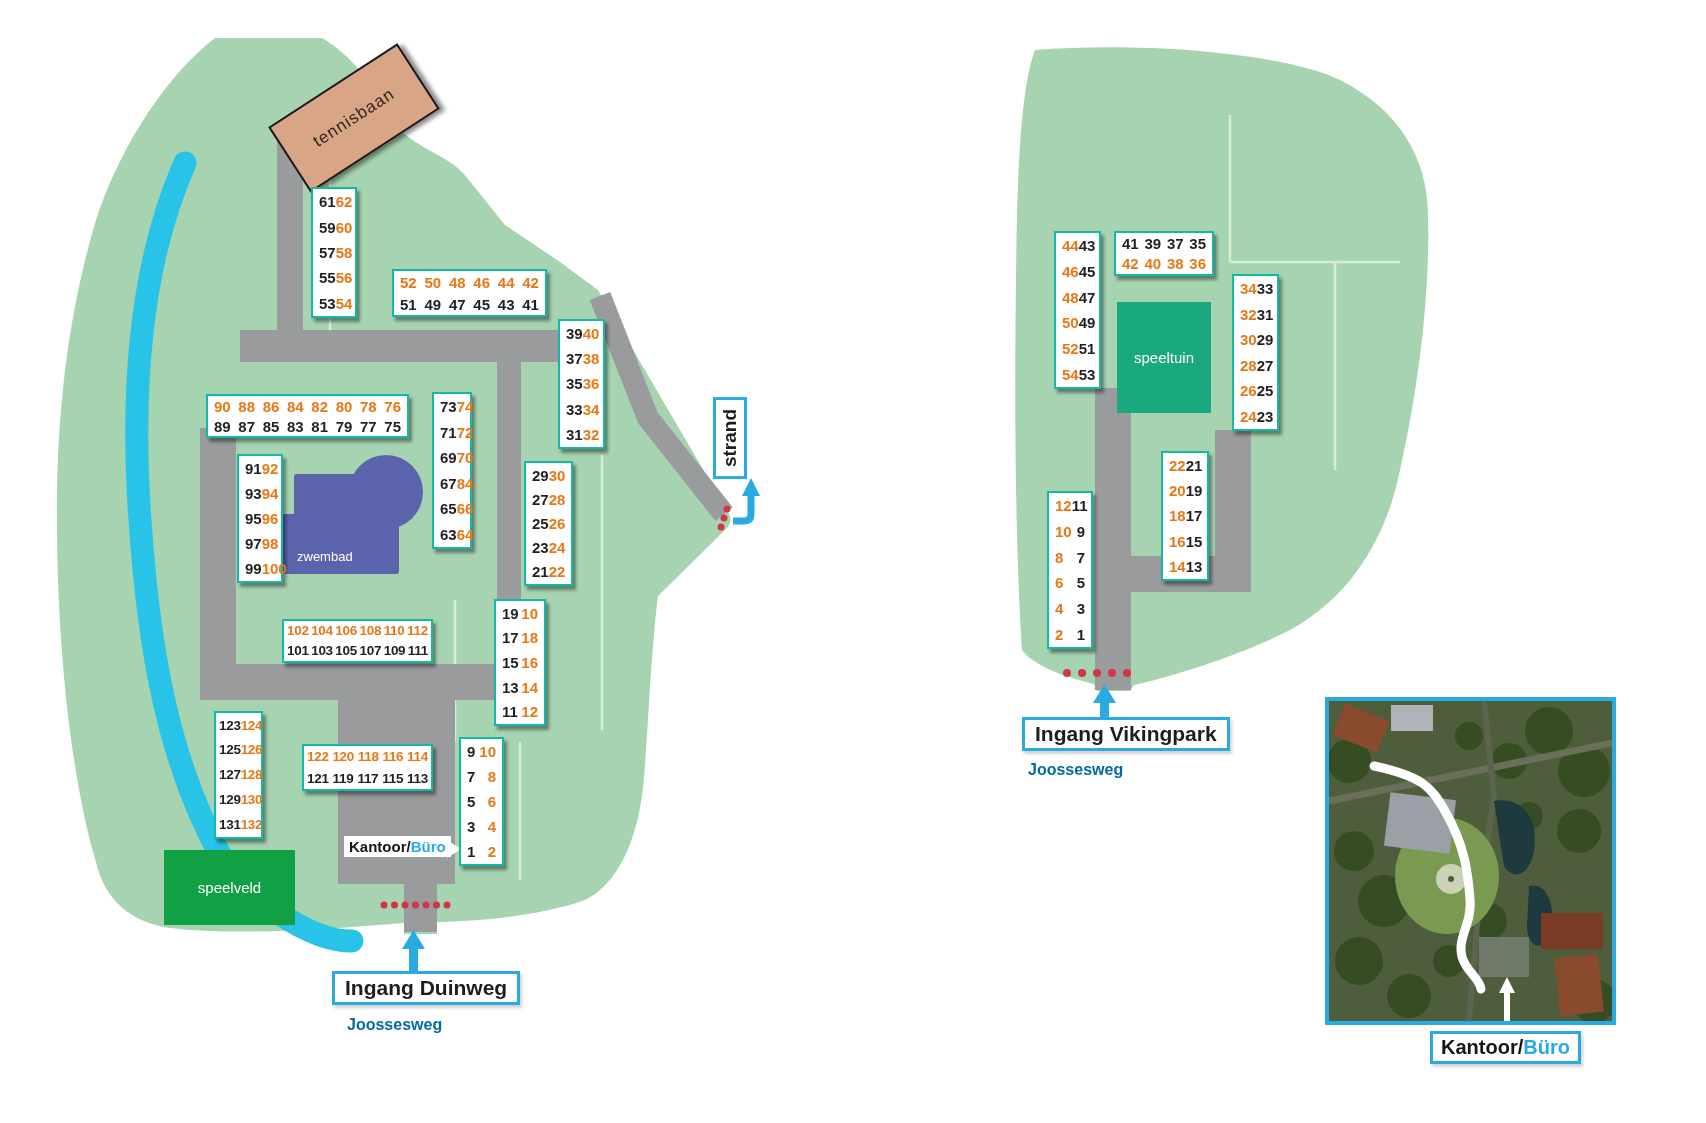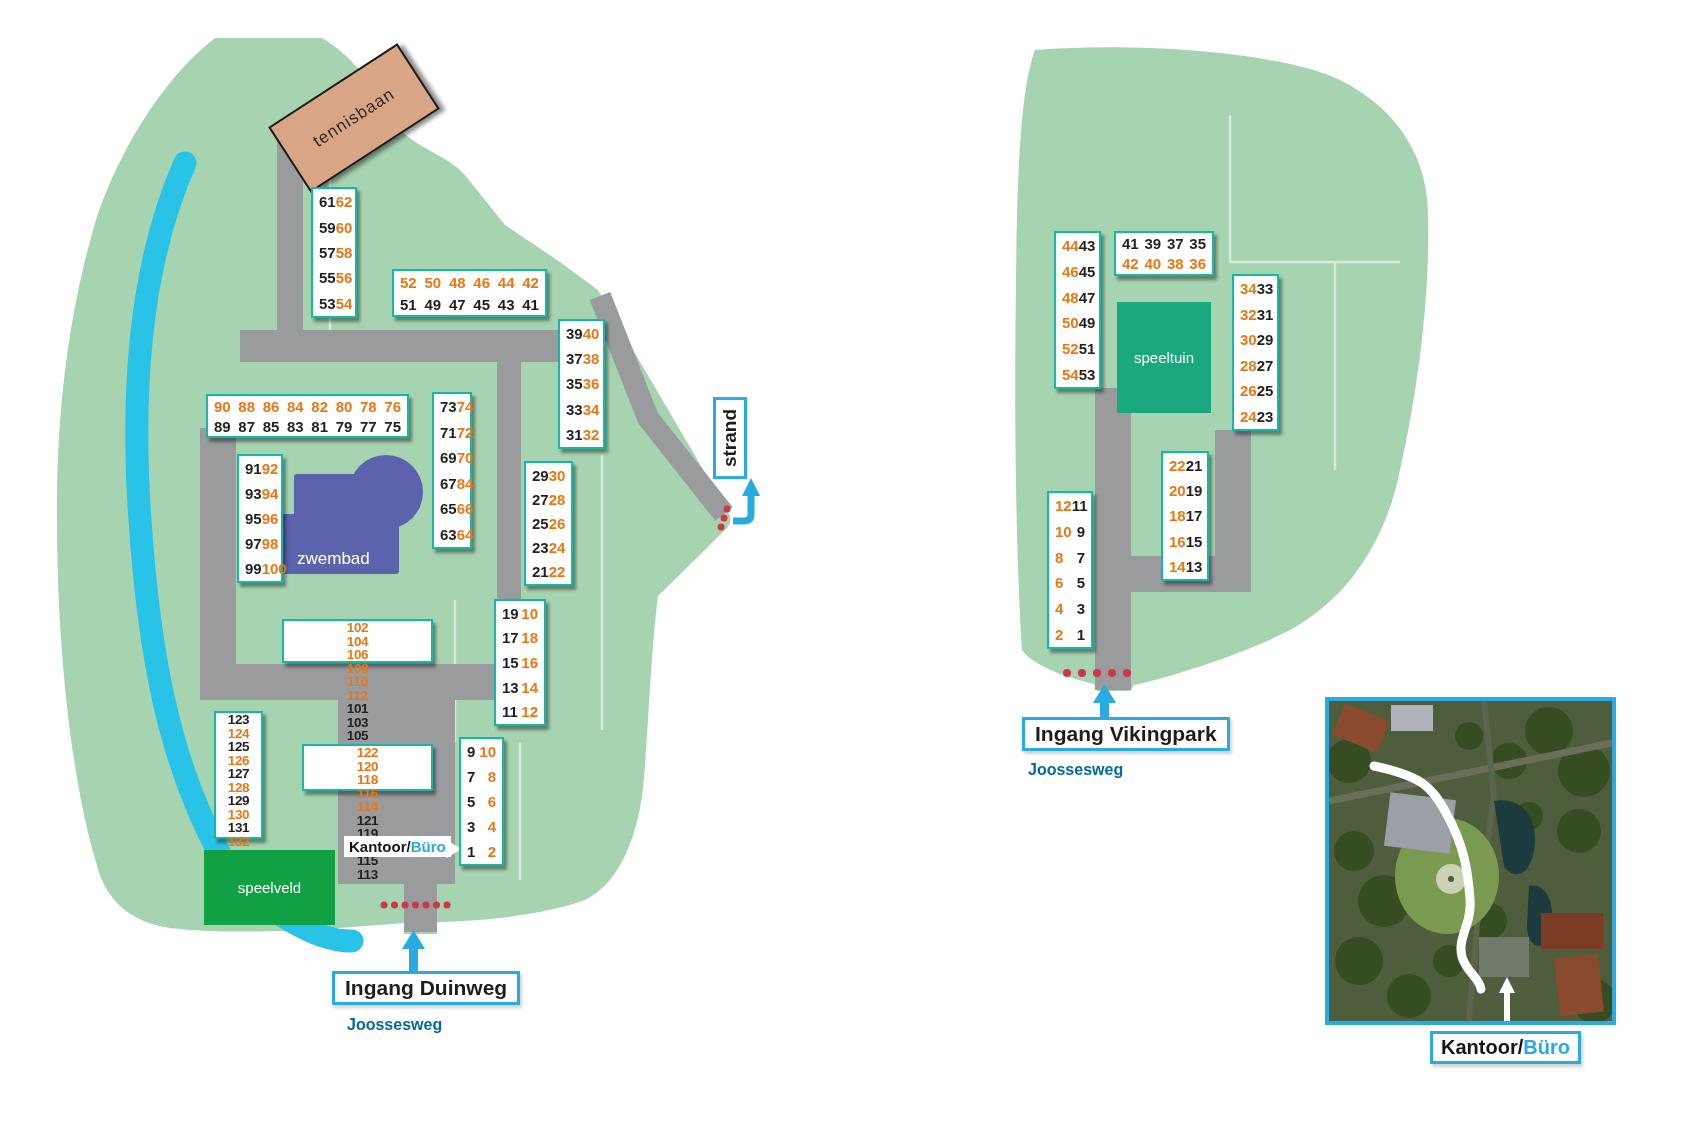--- a/index.html
+++ b/index.html
@@ -14,21 +14,21 @@
 
   
   .block{position:absolute;background:#fff;border:2px solid #14b8a6;
          box-shadow:3px 4px 3px rgba(0,0,0,.40);
          display:flex;flex-direction:column;justify-content:space-around;
          font-weight:bold;font-size:15px;line-height:1;box-sizing:border-box;}
   .block .row{display:flex;justify-content:space-between;align-items:center;padding:0 6px;}
   .block .cell{white-space:nowrap;}
   .block .cell.orange{color:var(--orange);}
   .block.tight{font-size:13.5px;letter-spacing:-0.3px;}
-  .block.tight .row{padding:0 3px;flex-direction:column;}
+  .block.tight .row{padding:0 3px;}
 
   #b61 {left:311px;top:187px;width:46px;height:131px;}
   #b42 {left:392px;top:269px;width:155px;height:48px;}
   #b39 {left:558px;top:319px;width:47px;height:130px;}
   #b90 {left:206px;top:394px;width:203px;height:44px;}
   #b91 {left:237px;top:454px;width:46px;height:129px;}
   #b73 {left:432px;top:392px;width:40px;height:157px;}
   #b29 {left:524px;top:461px;width:49px;height:125px;}
   #b102{left:282px;top:619px;width:151px;height:44px;}
   #b19 {left:494px;top:599px;width:52px;height:127px;}
@@ -40,23 +40,23 @@
   #v34 {left:1232px;top:274px;width:47px;height:157px;}
   #v22 {left:1161px;top:451px;width:48px;height:130px;}
   #v12 {left:1047px;top:491px;width:46px;height:158px;}
 
   
   .area{position:absolute;display:flex;align-items:center;justify-content:center;
         color:#fff;font-size:15px;}
   #tennis{left:277px;top:79px;width:150px;height:74px;background:var(--court-tan);
           border:2px solid #1a1a1a;box-shadow:4px 4px 4px rgba(0,0,0,.45);
           transform:rotate(-33deg);color:#30261c;font-size:17px;letter-spacing:1px;}
-  #speelveld{left:164px;top:850px;width:131px;height:75px;background:var(--field-green);margin-left:40px;}
+  #speelveld{left:164px;top:850px;width:131px;height:75px;background:var(--field-green);}
   #speeltuin{left:1117px;top:302px;width:94px;height:111px;background:var(--playground-teal);}
-  #zwembad-label{position:absolute;left:297px;top:549px;color:#fff;font-size:17px;}
+  #zwembad-label{position:absolute;left:297px;top:549px;color:#fff;font-size:13px;}
 
   
   .entrance-label{position:absolute;background:#fff;border:3px solid var(--accent-blue);
         font-weight:bold;font-size:21px;color:#1d1d1b;padding:2px 10px;white-space:nowrap;
         box-shadow:2px 3px 3px rgba(0,0,0,.18);}
   #entrance-duinweg{left:332px;top:971px;}
   #entrance-viking{left:1022px;top:717px;}
   .street-label{position:absolute;font-weight:bold;font-size:16px;color:#0369a1;}
   #street-left{left:347px;top:1016px;}
   #street-right{left:1028px;top:761px;}

